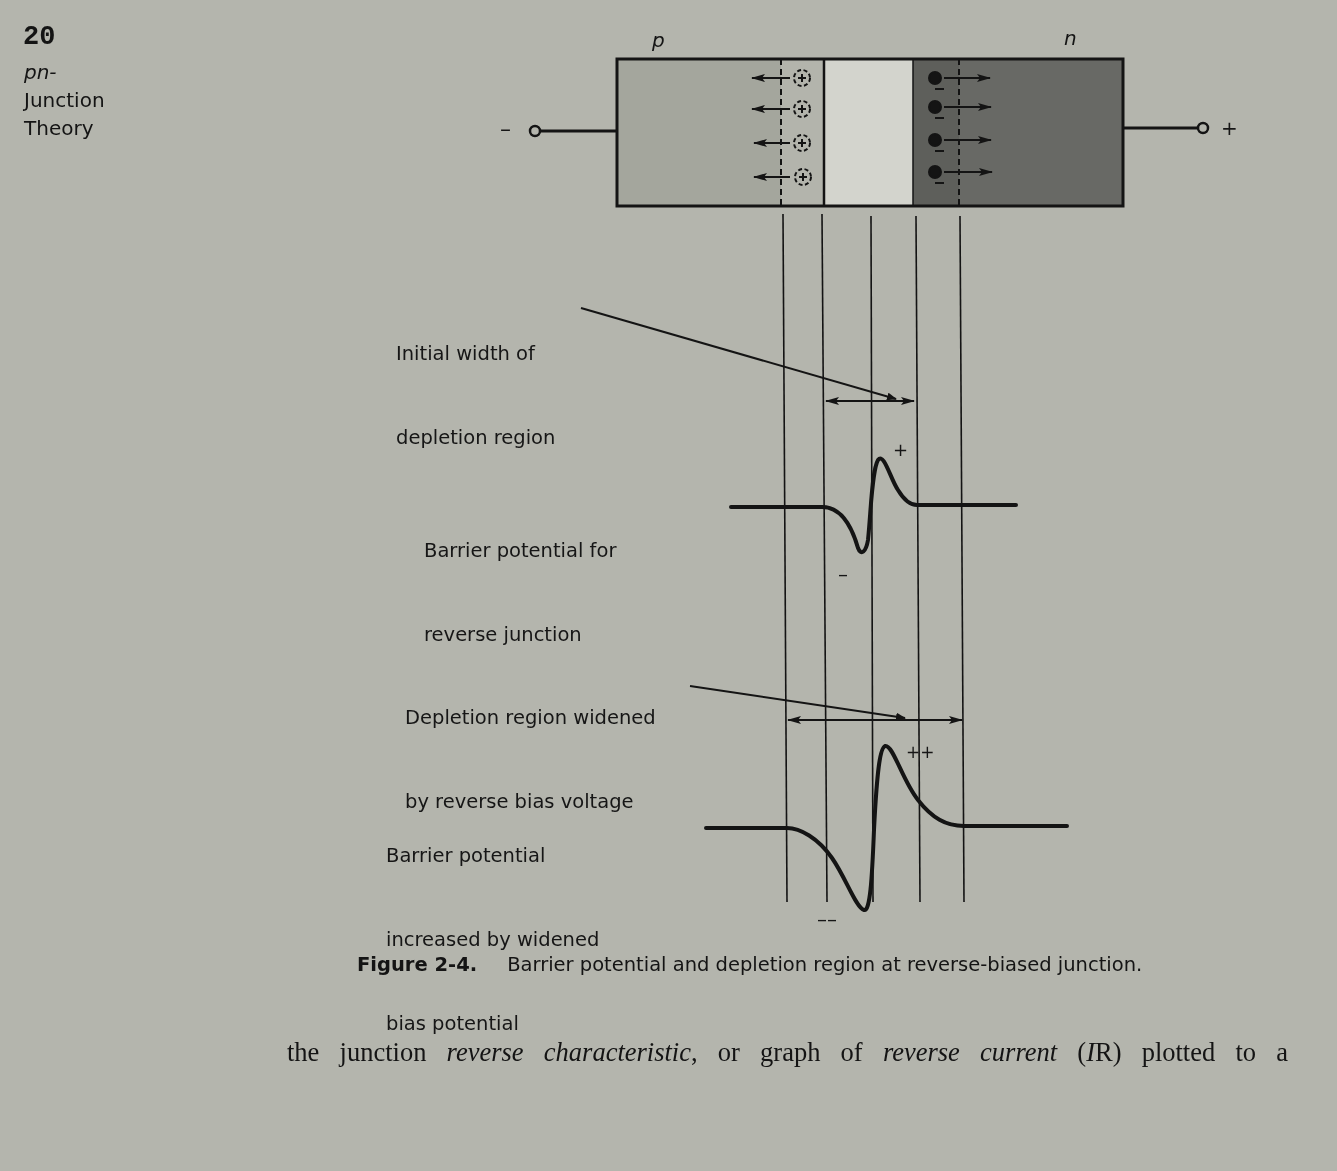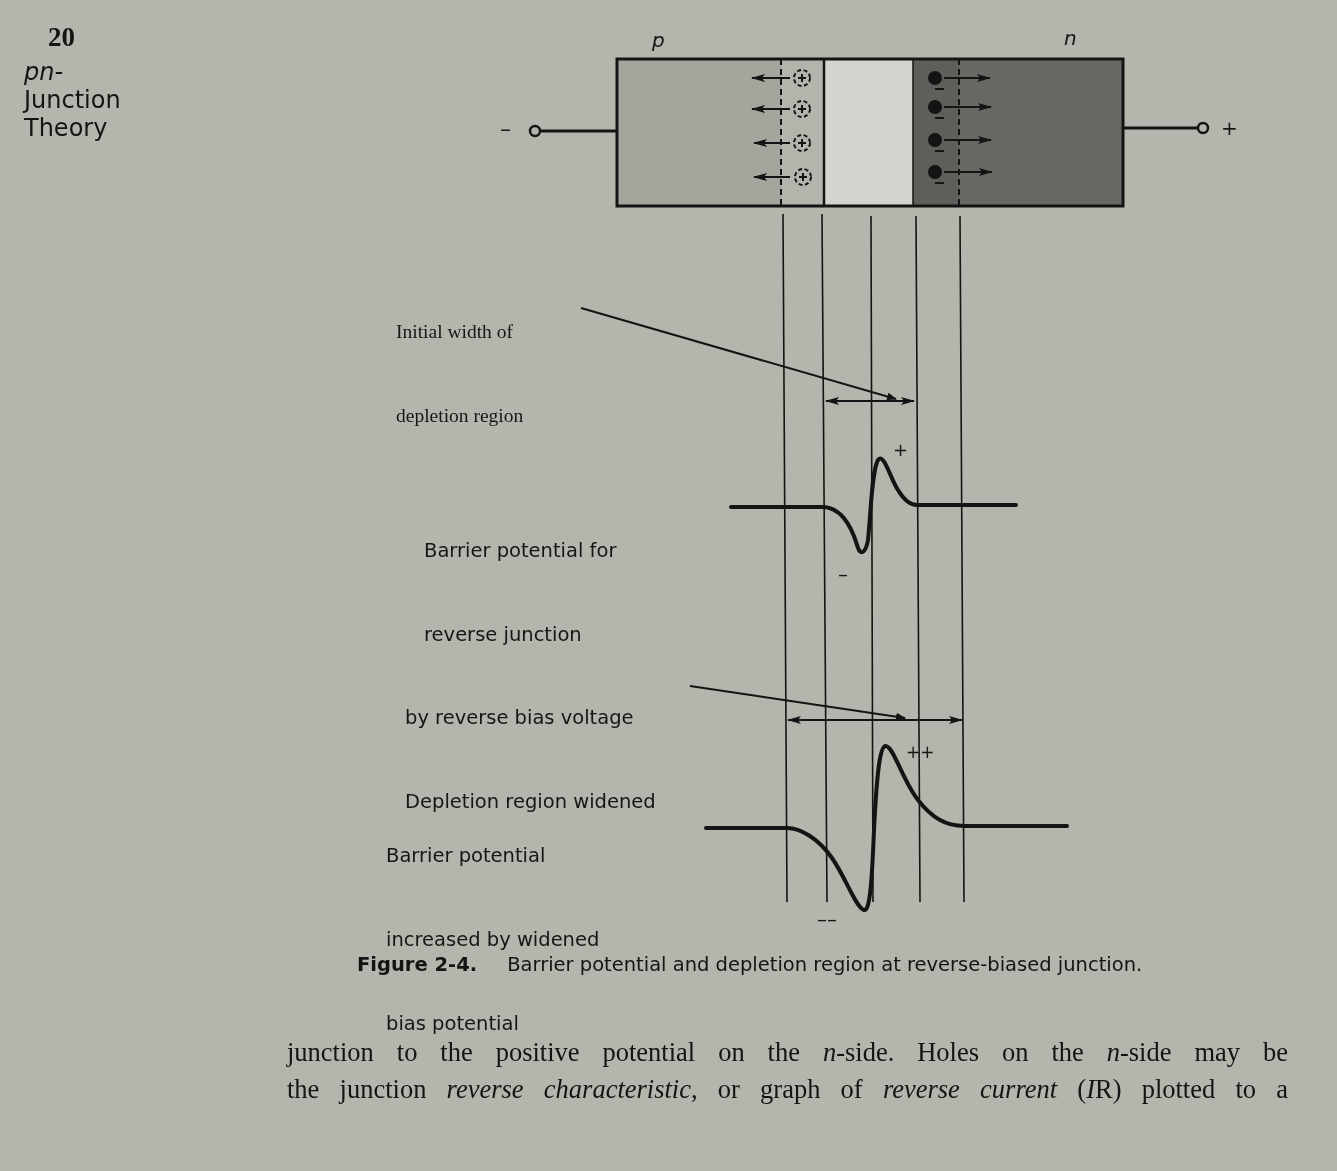--- a/index.html
+++ b/index.html
@@ -4,25 +4,25 @@
 <style>
   html, body { margin: 0; padding: 0; }
   body {
     width: 1337px; height: 1171px; overflow: hidden;
     background: #b4b5ad;
     position: relative;
     color: #141414;
   }
   .page-number {
     position: absolute; left: 23px; top: 22px;
-    font-family: Liberation Serif, serif; font-weight: bold; font-size: 27px; margin-left: 25px;
+    font-family: Liberation Mono, monospace; font-weight: bold; font-size: 27px;
   }
   .running-head {
     position: absolute; left: 24px; top: 58px;
-    font-family: "DejaVu Sans", sans-serif; font-size: 24px; line-height: 28px;
+    font-family: "DejaVu Sans", sans-serif; font-size: 20px; line-height: 28px;
   }
   .running-head .it { font-style: italic; display: block; }
   .running-head span { display: block; }
   svg#figure { position: absolute; left: 0; top: 0; }
   .fig-label {
     position: absolute;
     font-family: "DejaVu Sans", sans-serif; font-size: 19.5px; line-height: 28px;
     color: #161616; white-space: pre;
   }
   .pn-label {
@@ -153,43 +153,42 @@
   </g>
 
   <path d="M706,828 L787,828 C800,828 818,838 832,858 C846,878 856,908 864,910 C870,912 872,880 874,830 C877,770 880,748 885,746 C893,744 902,780 918,800 C932,818 946,826 964,826 L1067,826" fill="none" stroke="#141414" stroke-width="4" stroke-linejoin="round" stroke-linecap="round"></path>
 </svg>
 
 <div class="pn-label" style="left:652px; top:28px;">p</div>
 <div class="pn-label" style="left:1064px; top:26px;">n</div>
 <div class="fig-label" style="left:500px; top:115px; font-size:22px;">–</div>
 <div class="fig-label" style="left:1221px; top:114px; font-size:20px;">+</div>
 
-<div class="fig-label" style="left:396px; top:262px;font-family:Liberation Serif, serif;">
+<div class="fig-label" style="left:396px; top:284px;">
   <div>Initial width of</div>
   <div>depletion region</div>
 </div>
 <div class="fig-label" style="left:424px; top:481px;">
   <div>Barrier potential for</div>
   <div>reverse junction</div>
 </div>
 <div class="fig-label" style="left:405px; top:648px;">
+  <div>Depletion region widened</div>
   <div>by reverse bias voltage</div>
-  <div>Depletion region widened</div>
 </div>
 <div class="fig-label" style="left:386px; top:786px;">
   <div>Barrier potential</div>
   <div>increased by widened</div>
   <div>bias potential</div>
 </div>
 
 <div class="fig-label" style="left:893px; top:436px; font-size:18px;">+</div>
 <div class="fig-label" style="left:838px; top:560px; font-size:20px;">–</div>
 <div class="fig-label" style="left:906px; top:738px; font-size:17px;">++</div>
 <div class="fig-label" style="left:817px; top:905px; font-size:20px;">––</div>
 
 <div class="caption">
   <span class="num">Figure 2-4.</span><span>Barrier potential and depletion region at reverse-biased junction.</span>
 </div>
 
 <div class="body-text" id="body-text">
-    <span class="line">junction to the positive potential on the <i>n</i>-side. Holes on the <i>n</i>-side may be</span>
     <span class="line">the junction <i>reverse characteristic</i>, or graph of <i>reverse current</i> (<i>I</i>R) plotted to a</span>
   </div>
 
 </body></html>

